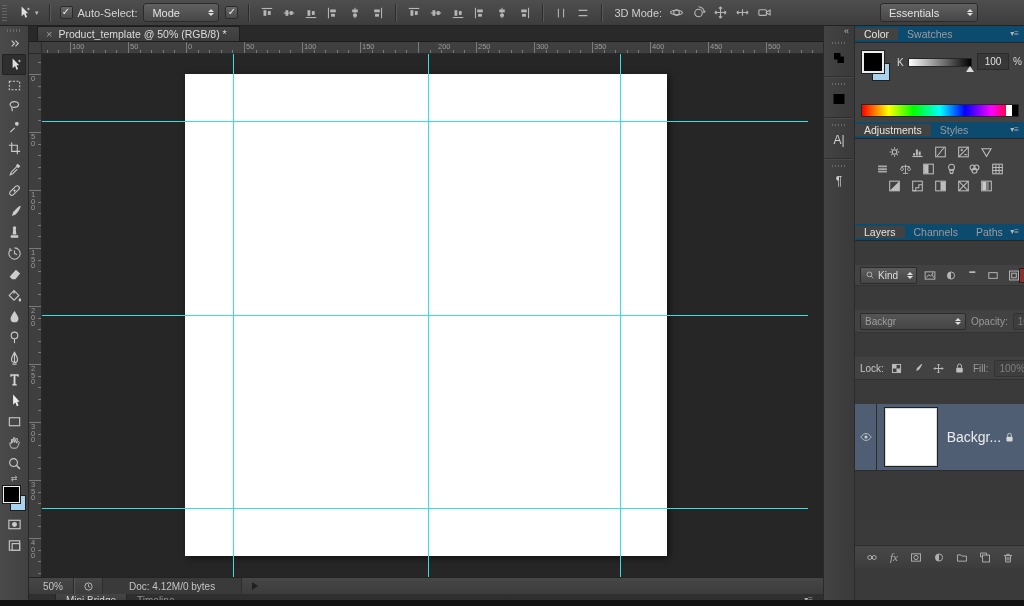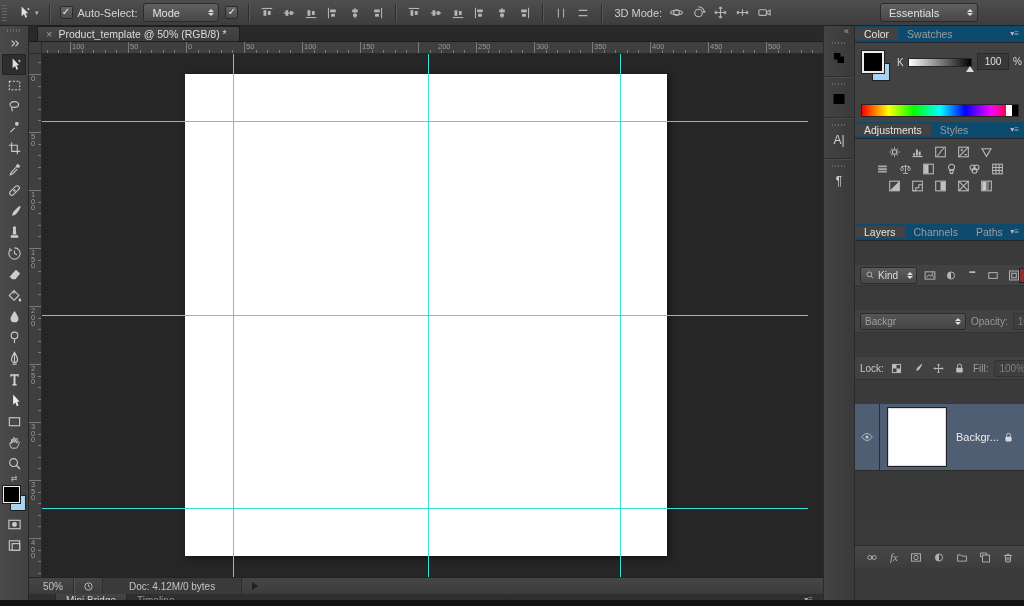--- a/index.html
+++ b/index.html
@@ -138,21 +138,21 @@
   .dim-label{color:#9a9a9a;font-size:10px;}
   .dim-box{height:15px;display:flex;align-items:center;gap:3px;background:#3e3e3e;border:1px solid #333;
     border-radius:2px;padding:0 4px;color:#7f7f7f;font-size:10px;}
   .lock-row{height:22px;background:#424242;display:flex;align-items:center;gap:6px;padding:0 4px 0 5px;border-bottom:1px solid #2f2f2f;}
   .lock-ic{width:14px;height:14px;opacity:.9;}
   .layer-list{flex:1;background:#393939;min-height:0;}
   .layer-row{height:66px;display:flex;align-items:center;border-bottom:1px solid #2c2c2c;}
   .layer-row.selected{background:#4f5e73;}
   .eye-cell{width:24px;height:100%;display:flex;align-items:center;justify-content:center;border-right:1px solid #2c2c2c;}
   .thumb{width:56px;height:56px;background:#fff;border:1px solid #dcdcdc;outline:1px solid #202020;margin:0 10px 0 8px;}
-  .layer-name{flex:1;color:#ececec;font-size:11px;}
+  .layer-name{flex:1;color:#ececec;font-size:14px;}
   .layer-lock{width:18px;margin-right:8px;}
   .panel-footer{height:22px;flex:0 0 22px;background:linear-gradient(#474747,#3d3d3d);border-top:1px solid #2c2c2c;
     display:flex;align-items:center;justify-content:flex-end;gap:9px;padding:0 10px;}
   .foot-ic{width:15px;height:14px;opacity:.8;}
   .dock-pad{height:14px;flex:0 0 14px;background:#3a3a3a;}
 
   .bottom-strip{position:absolute;left:0;right:0;bottom:0;height:6px;background:#111;z-index:40;}
 </style>
 </head>
 <body>

